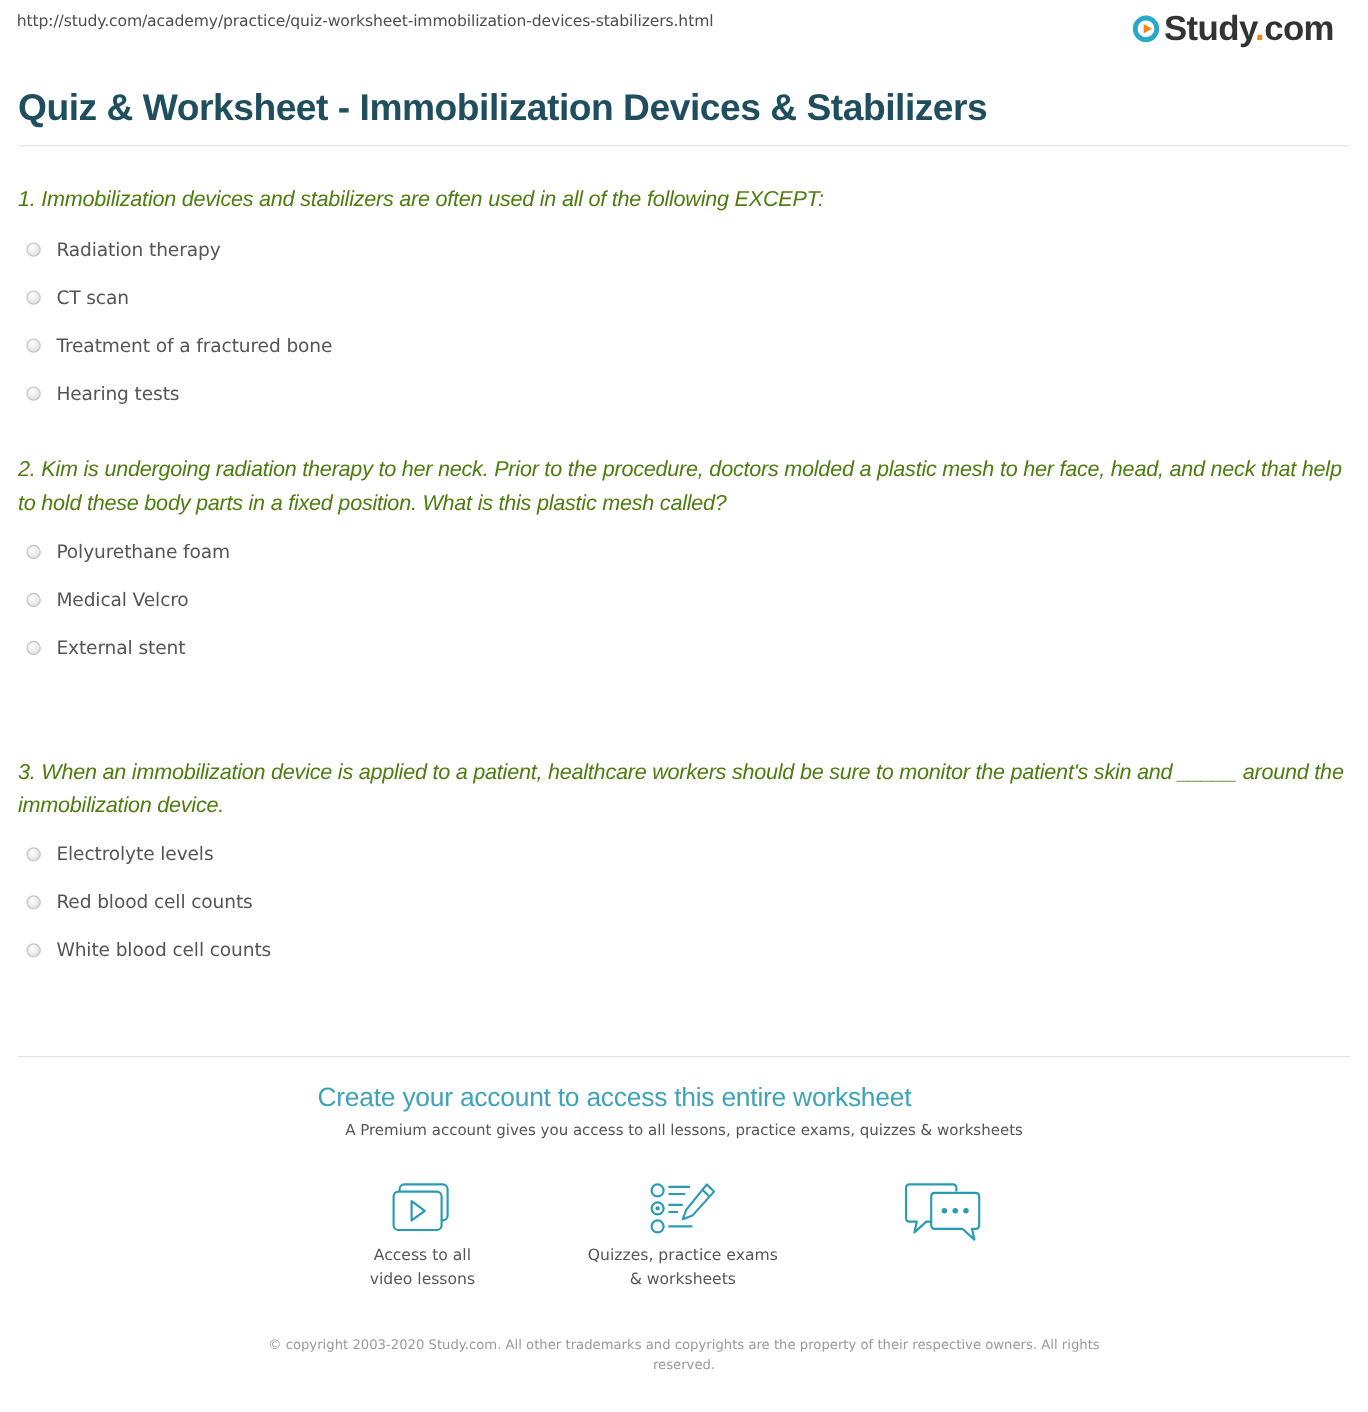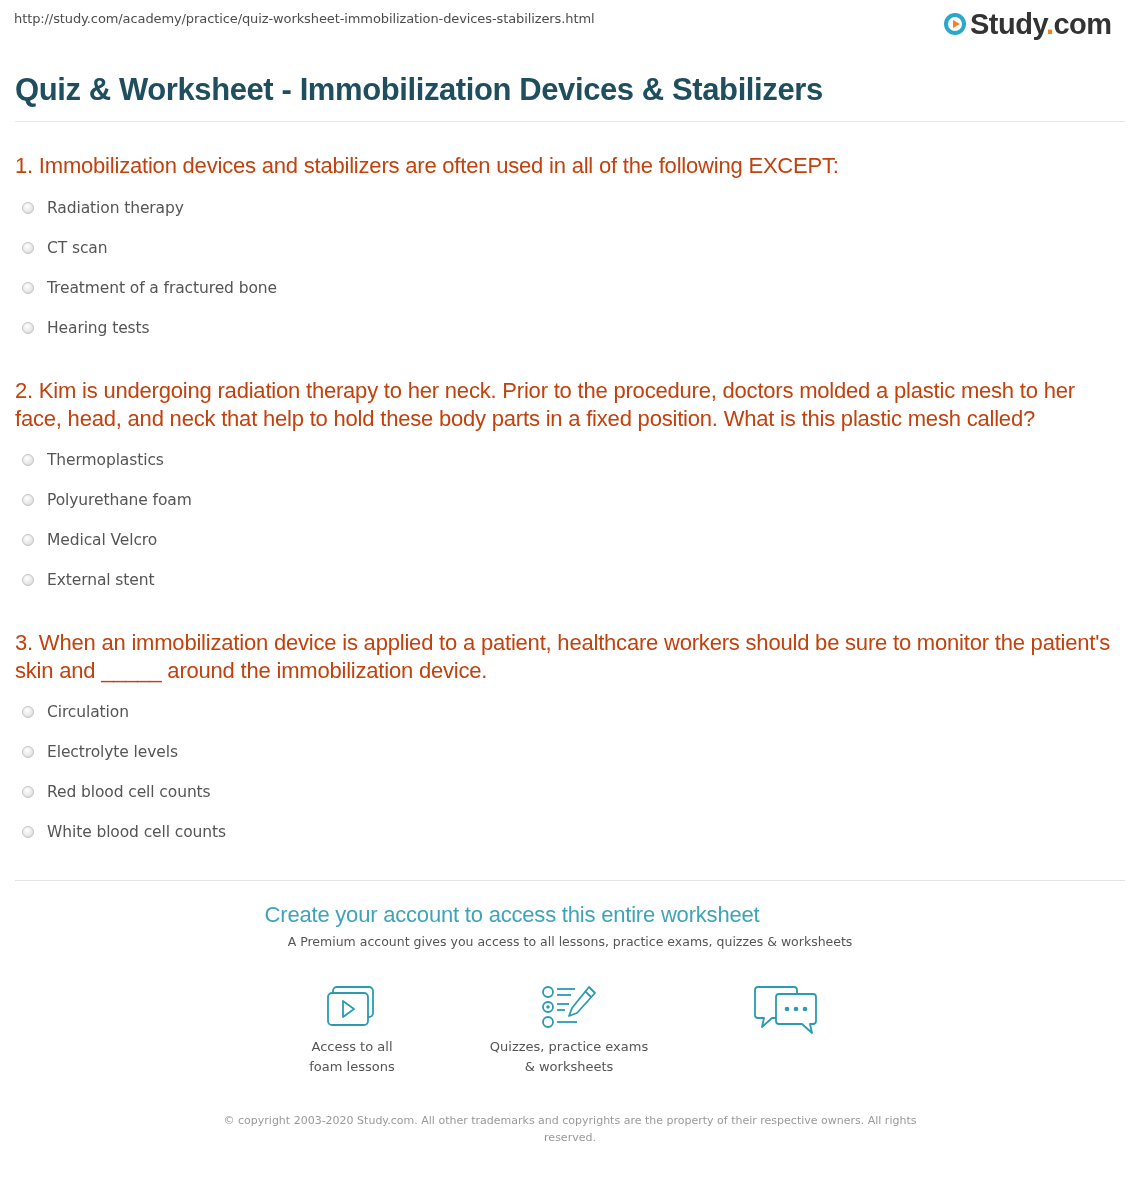--- a/index.html
+++ b/index.html
@@ -10,21 +10,21 @@
     .url { position: absolute; left: 14px; top: 11px; font-size: 13px; color: #4d4d4d; letter-spacing: -0.1px; }
     .logo { position: absolute; left: 944px; top: 9px; display: flex; align-items: center; }
     .logo-mark { width: 22px; height: 22px; border-radius: 50%; border: 4px solid #29a8c9; position: relative; margin-right: 4px; }
     .logo-mark::after { content: ""; position: absolute; left: 5px; top: 3px; width: 0; height: 0; border-left: 7px solid #f58220; border-top: 4.5px solid transparent; border-bottom: 4.5px solid transparent; }
     .logo-text { font-family: "Liberation Sans", sans-serif; font-size: 29px; font-weight: bold; color: #333333; letter-spacing: -0.5px; line-height: 30px; }
     .logo-dot { color: #f58220; }
 
     .page-title { position: absolute; left: 15px; top: 70px; font-family: "Liberation Sans", sans-serif; font-size: 31px; color: #1f4e5f; letter-spacing: -0.4px; line-height: 40px; }
     .title-rule { position: absolute; left: 15px; top: 121px; width: 1110px; height: 1px; background: #e6e6e6; }
 
-    .question { position: absolute; left: 15px; width: 1110px; font-family: "Liberation Sans", sans-serif; font-size: 22px; color: #c2410c; line-height: 28px; letter-spacing: -0.2px; }
+    .question { position: absolute; left: 15px; width: 1110px; font-family: "Liberation Sans", sans-serif; font-size: 18px; color: #4d7c0f; line-height: 28px; letter-spacing: -0.2px; font-style: italic; }
     .options { position: absolute; left: 15px; width: 600px; }
     .option { height: 40px; display: flex; align-items: center; cursor: pointer; }
     .radio { width: 12px; height: 12px; border-radius: 50%; background: radial-gradient(circle at 40% 35%, #ffffff 0%, #e9e9e9 55%, #cfcfcf 100%); border: 1px solid #c4c4c4; margin-left: 7px; margin-right: 13px; flex: 0 0 auto; }
     .option-label { font-size: 15.5px; color: #555555; letter-spacing: -0.1px; }
 
     .section-rule { position: absolute; left: 15px; top: 880px; width: 1110px; height: 1px; background: #e3e3e3; }
 
     .cta-title { position: absolute; left: 0; top: 902px; width: 1024px; text-align: center; font-family: "Liberation Sans", sans-serif; font-size: 22px; color: #3fa3b8; letter-spacing: -0.2px; }
     .cta-sub { position: absolute; left: 0; top: 934px; width: 1140px; text-align: center; font-size: 12.5px; color: #555555; }
 
@@ -65,42 +65,34 @@
   <div class="option">
       <span class="radio"></span>
       <span class="option-label">Hearing tests</span>
     </div>
 </div>
 
 <div class="question" style="top:377px;">2. Kim is undergoing radiation therapy to her neck. Prior to the procedure, doctors molded a plastic mesh to her face, head, and neck that help to hold these body parts in a fixed position. What is this plastic mesh called?</div>
 <div class="options" style="top:440px;">
   <div class="option">
       <span class="radio"></span>
-      <span class="option-label">Thermoplastics</span>
-    </div>
-  <div class="option">
-      <span class="radio"></span>
       <span class="option-label">Polyurethane foam</span>
     </div>
   <div class="option">
       <span class="radio"></span>
       <span class="option-label">Medical Velcro</span>
     </div>
   <div class="option">
       <span class="radio"></span>
       <span class="option-label">External stent</span>
     </div>
 </div>
 
 <div class="question" style="top:629px;">3. When an immobilization device is applied to a patient, healthcare workers should be sure to monitor the patient's skin and _____ around the immobilization device.</div>
 <div class="options" style="top:692px;">
-  <div class="option">
-      <span class="radio"></span>
-      <span class="option-label">Circulation</span>
-    </div>
   <div class="option">
       <span class="radio"></span>
       <span class="option-label">Electrolyte levels</span>
     </div>
   <div class="option">
       <span class="radio"></span>
       <span class="option-label">Red blood cell counts</span>
     </div>
   <div class="option">
       <span class="radio"></span>
@@ -114,21 +106,21 @@
 <div class="cta-sub">A Premium account gives you access to all lessons, practice exams, quizzes &amp; worksheets</div>
 
 <div class="feature" style="left:262px;">
   <svg width="52" height="44" viewBox="0 0 52 44">
     <rect x="7" y="2" width="40" height="30" rx="4" fill="none" stroke="#2a9bb3" stroke-width="1.8"></rect>
     <rect x="2" y="8" width="40" height="32" rx="4" fill="#ffffff" stroke="#2a9bb3" stroke-width="1.8"></rect>
     <path d="M17 16 L28 24 L17 32 Z" fill="none" stroke="#2a9bb3" stroke-width="1.8" stroke-linejoin="round"></path>
   </svg>
   <div class="feature-label">
     <div>Access to all</div>
-    <div>foam lessons</div>
+    <div>video lessons</div>
   </div>
 </div>
 
 <div class="feature" style="left:479px;">
   <svg width="56" height="44" viewBox="0 0 56 44">
     <circle cx="7" cy="7" r="5" fill="none" stroke="#2a9bb3" stroke-width="1.8"></circle>
     <circle cx="7" cy="22" r="5" fill="none" stroke="#2a9bb3" stroke-width="1.8"></circle>
     <circle cx="7" cy="22" r="1.8" fill="#2a9bb3"></circle>
     <circle cx="7" cy="37" r="5" fill="none" stroke="#2a9bb3" stroke-width="1.8"></circle>
     <line x1="16" y1="4" x2="34" y2="4" stroke="#2a9bb3" stroke-width="1.8"></line>

